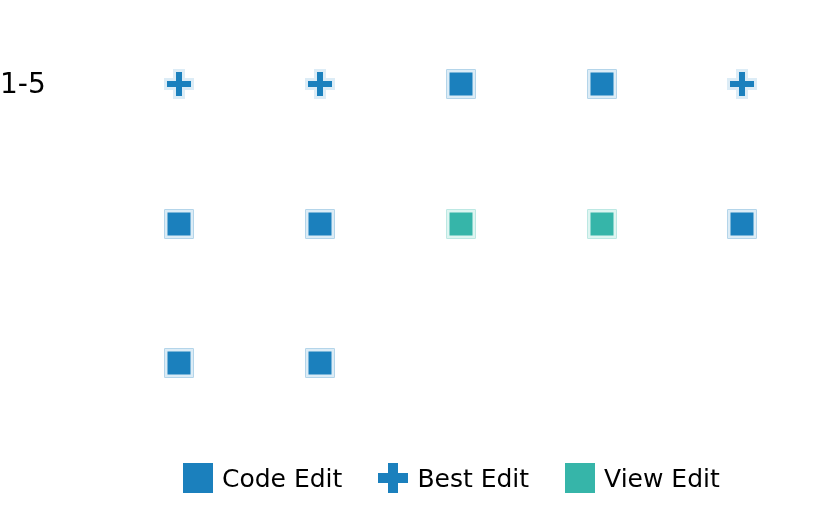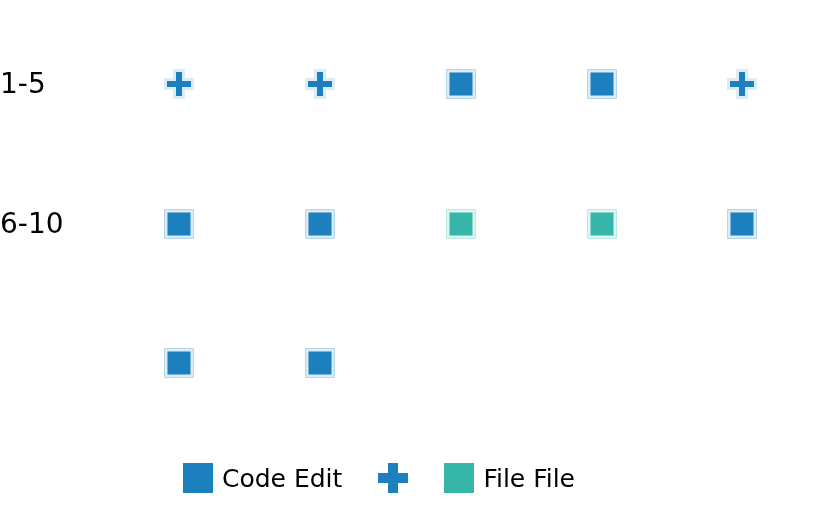--- a/index.html
+++ b/index.html
@@ -65,21 +65,20 @@
   }
   .legend-sq.blue{background:var(--blue);}
   .legend-sq.teal{background:var(--teal);}
 </style>
 </head>
 <body>
 
 <div class="fig">
 
   <div class="row-label" style="top:70px">1-5</div>
-  <div class="row-label" style="top:210px">6-10</div>
 
   <div id="marker-grid">
       <div class="marker" style="left: 179px; top: 84px;">
         <svg class="plus-svg" width="33" height="33" viewBox="0 0 33 33">
           <path d="M12 3 H21 V12 H30 V21 H21 V30 H12 V21 H3 V12 H12 Z" fill="currentColor" stroke="var(--halo-blue)" stroke-width="3"></path>
         </svg>
       </div>
       <div class="marker" style="left: 320px; top: 84px;">
         <svg class="plus-svg" width="33" height="33" viewBox="0 0 33 33">
           <path d="M12 3 H21 V12 H30 V21 H21 V30 H12 V21 H3 V12 H12 Z" fill="currentColor" stroke="var(--halo-blue)" stroke-width="3"></path>
@@ -121,20 +120,21 @@
 
   <div class="legend">
     <div class="legend-item">
       <span class="legend-sq blue"></span>
       <span class="legend-label">Code Edit</span>
     </div>
     <div class="legend-item">
       <svg class="plus-svg" width="30" height="30" viewBox="0 0 30 30">
         <path d="M10 0 H20 V10 H30 V20 H20 V30 H10 V20 H0 V10 H10 Z" fill="currentColor"></path>
       </svg>
+      <span class="legend-label">Best Edit</span>
     </div>
     <div class="legend-item">
       <span class="legend-sq teal"></span>
-      <span class="legend-label">File File</span>
+      <span class="legend-label">View Edit</span>
     </div>
   </div>
 
 </div>
 
 </body></html>

